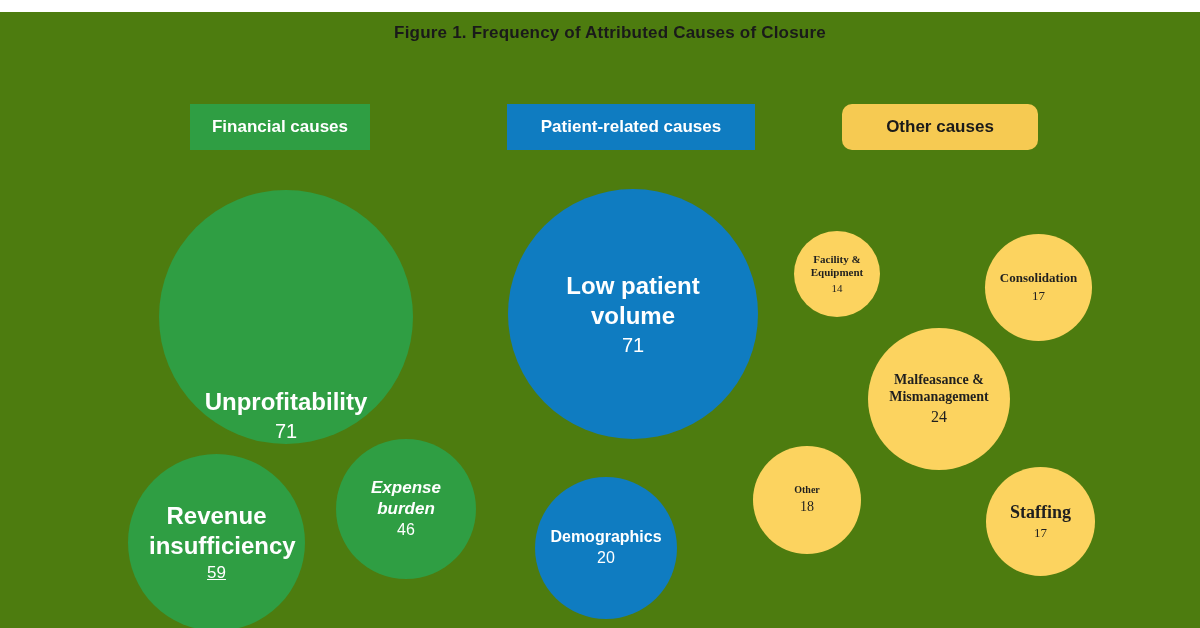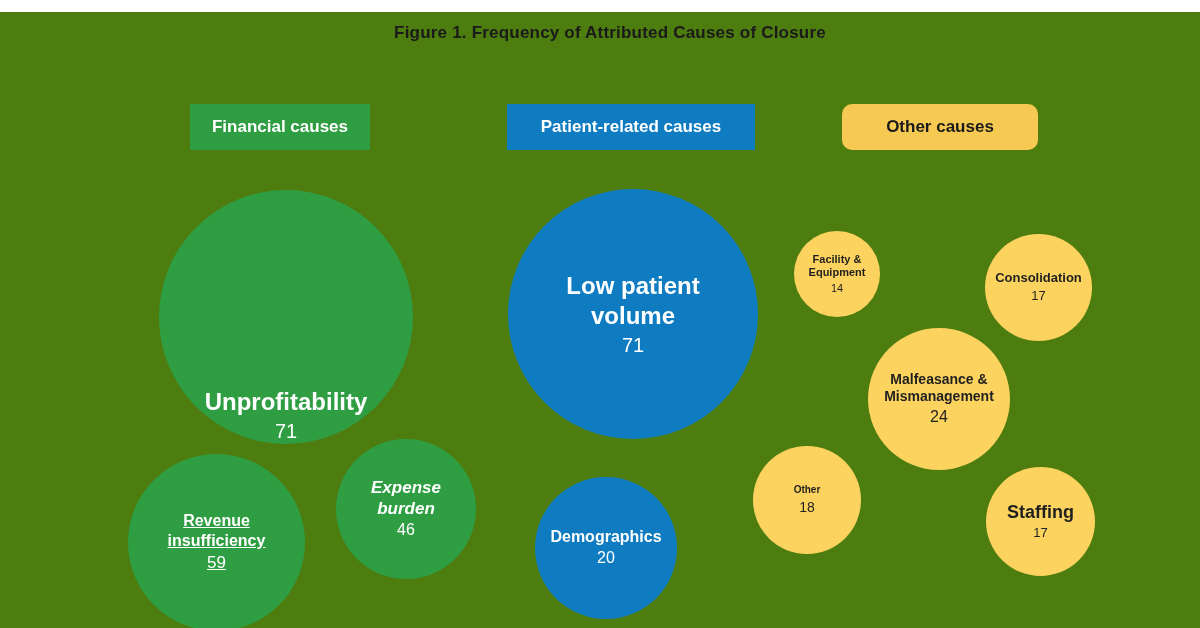--- a/index.html
+++ b/index.html
@@ -50,29 +50,29 @@
     flex-direction: column;
     align-items: center;
     justify-content: center;
     text-align: center;
     box-sizing: border-box;
   }
   .bubble .lbl { font-weight: bold; line-height: 1.25; }
   .bubble .val { font-weight: normal; line-height: 1.3; margin-top: 1px; }
   .g { background: #2f9e43; color: #ffffff; }
   .b { background: #0f7cc1; color: #ffffff; }
-  .y { background: #fcd35f; color: #1f1f1f; }
+  .y { background: #fcd35f; color: #1f1f1f; font-family: Liberation Serif, serif; }
 
   
   .unprofitability { left: 159px; top: 178px; width: 254px; height: 254px; justify-content: flex-end; }
   .unprofitability .lbl { font-size: 24px; }
   .unprofitability .val { font-size: 20px; }
 
   .revenue { left: 128px; top: 442px; width: 177px; height: 177px; }
-  .revenue .lbl { font-size: 16px; max-width: 135px; text-decoration: underline; }
+  .revenue .lbl { font-size: 24px; max-width: 135px; }
   .revenue .val { font-size: 17px; text-decoration: underline; }
 
   .expense { left: 336px; top: 427px; width: 140px; height: 140px; }
   .expense .lbl { font-size: 17px; max-width: 90px; font-style: italic; }
   .expense .val { font-size: 16px; }
 
   .lowvolume { left: 508px; top: 177px; width: 250px; height: 250px; }
   .lowvolume .lbl { font-size: 24px; max-width: 170px; }
   .lowvolume .val { font-size: 20px; }
 

